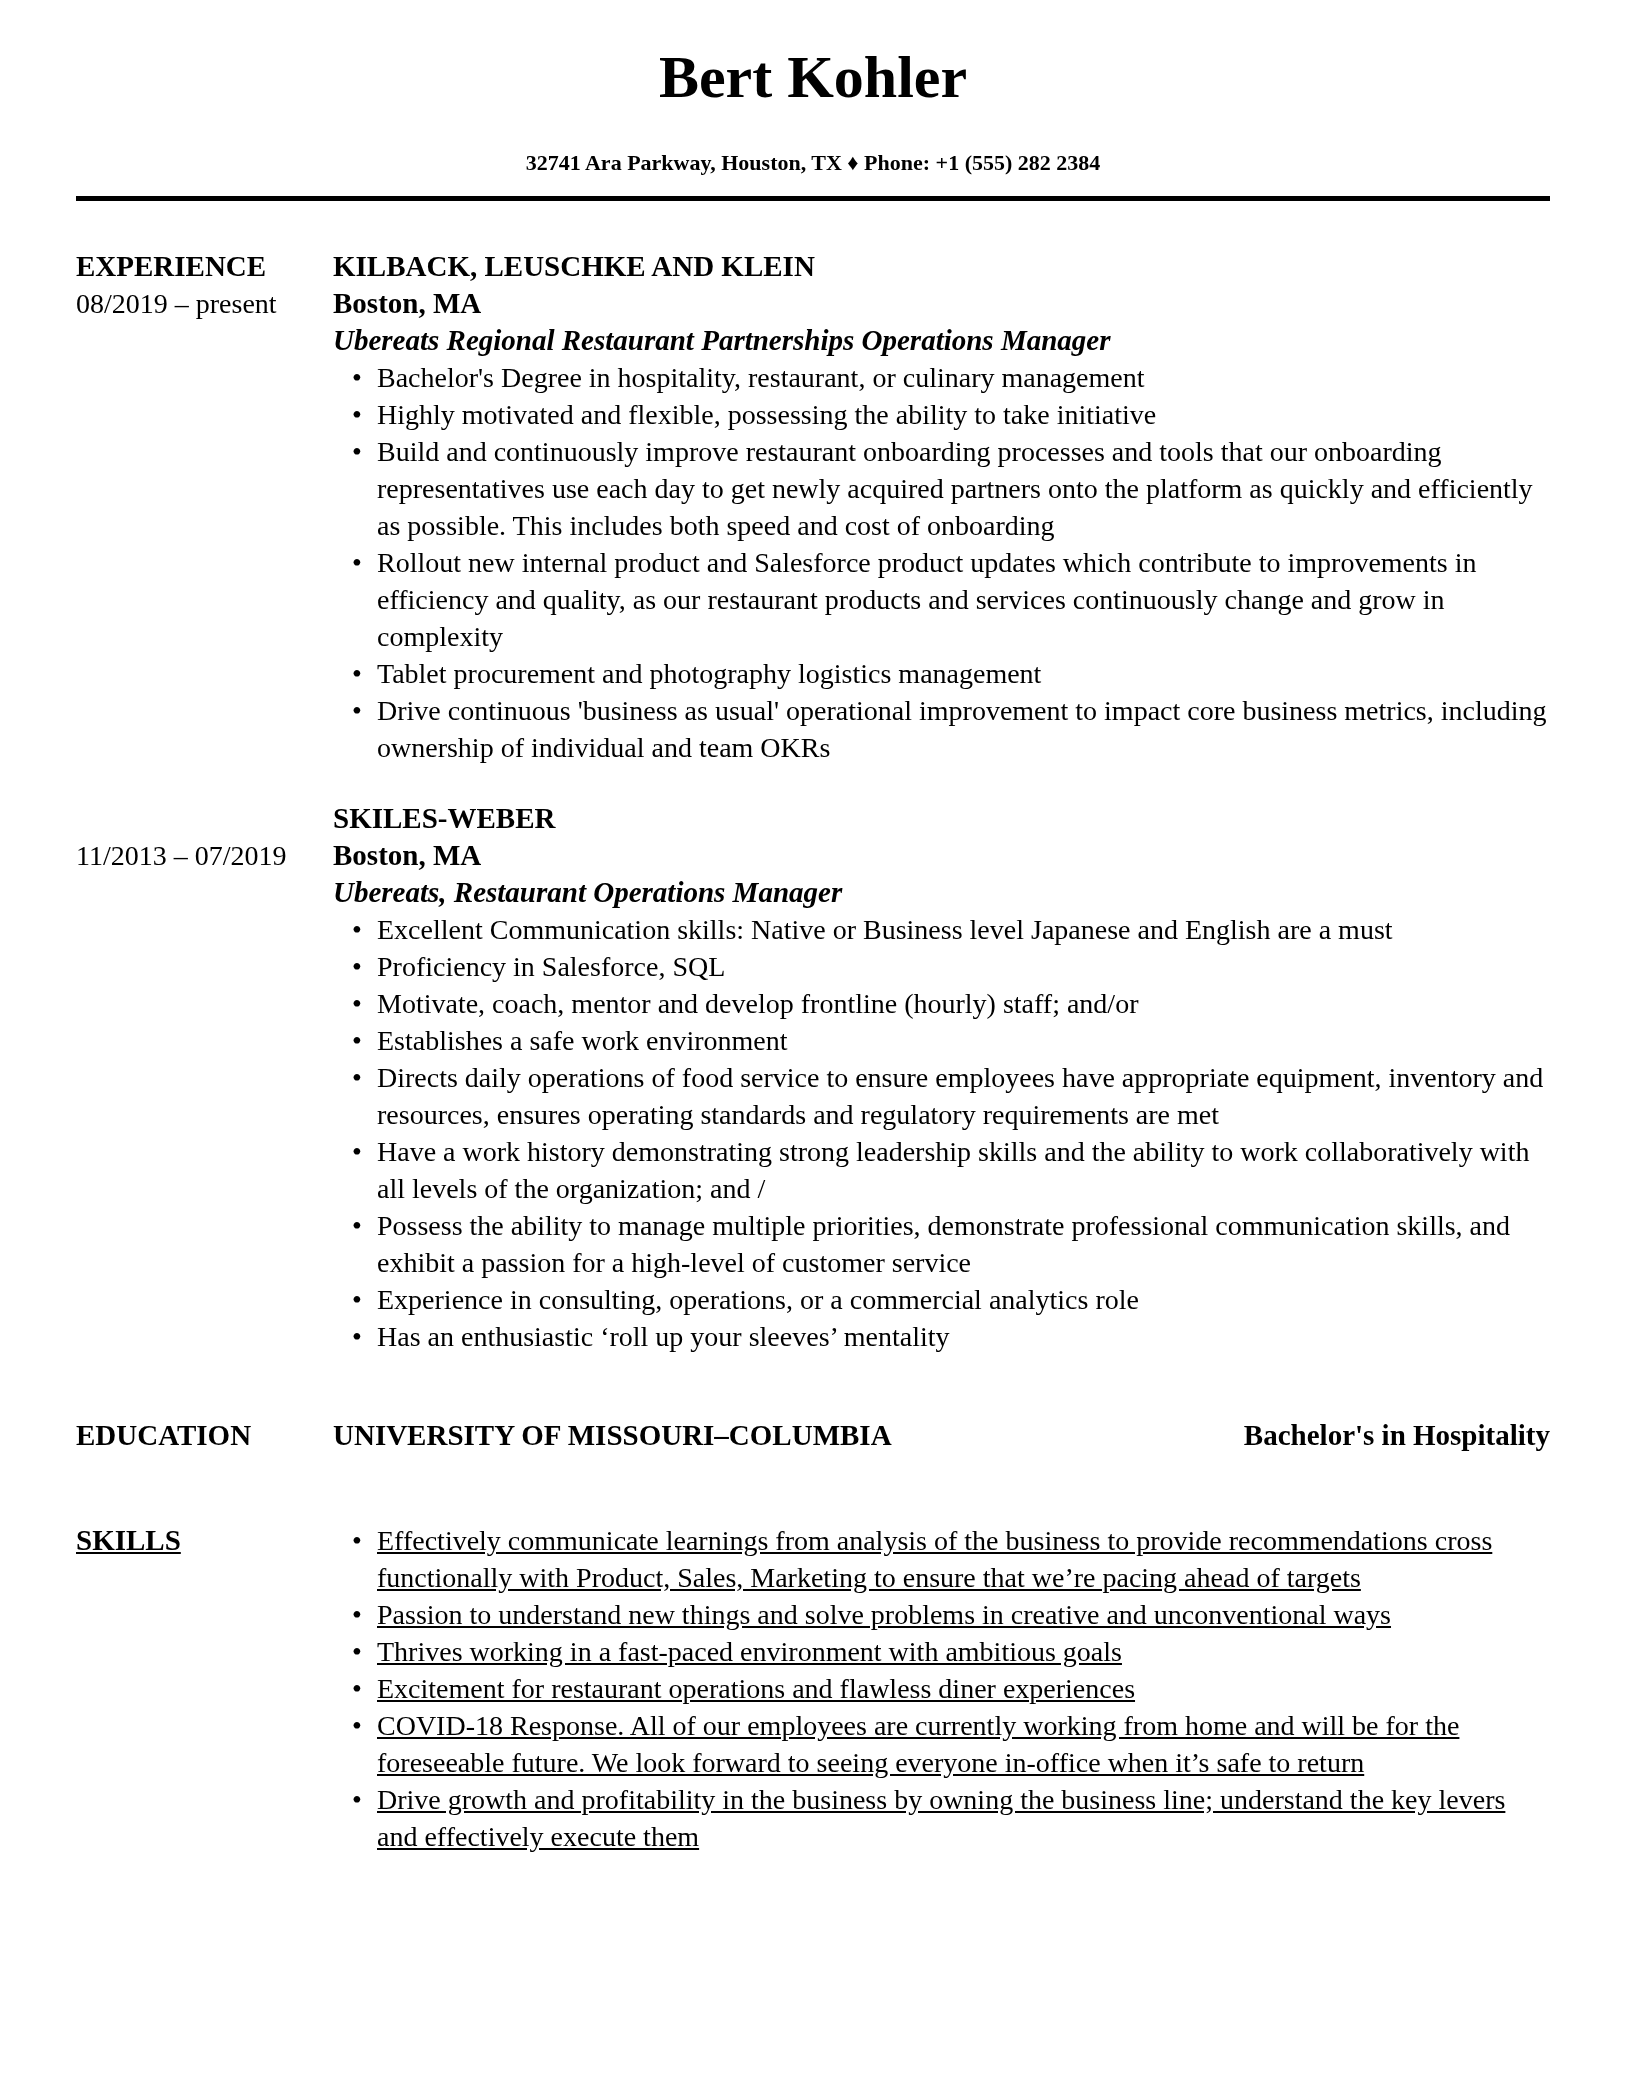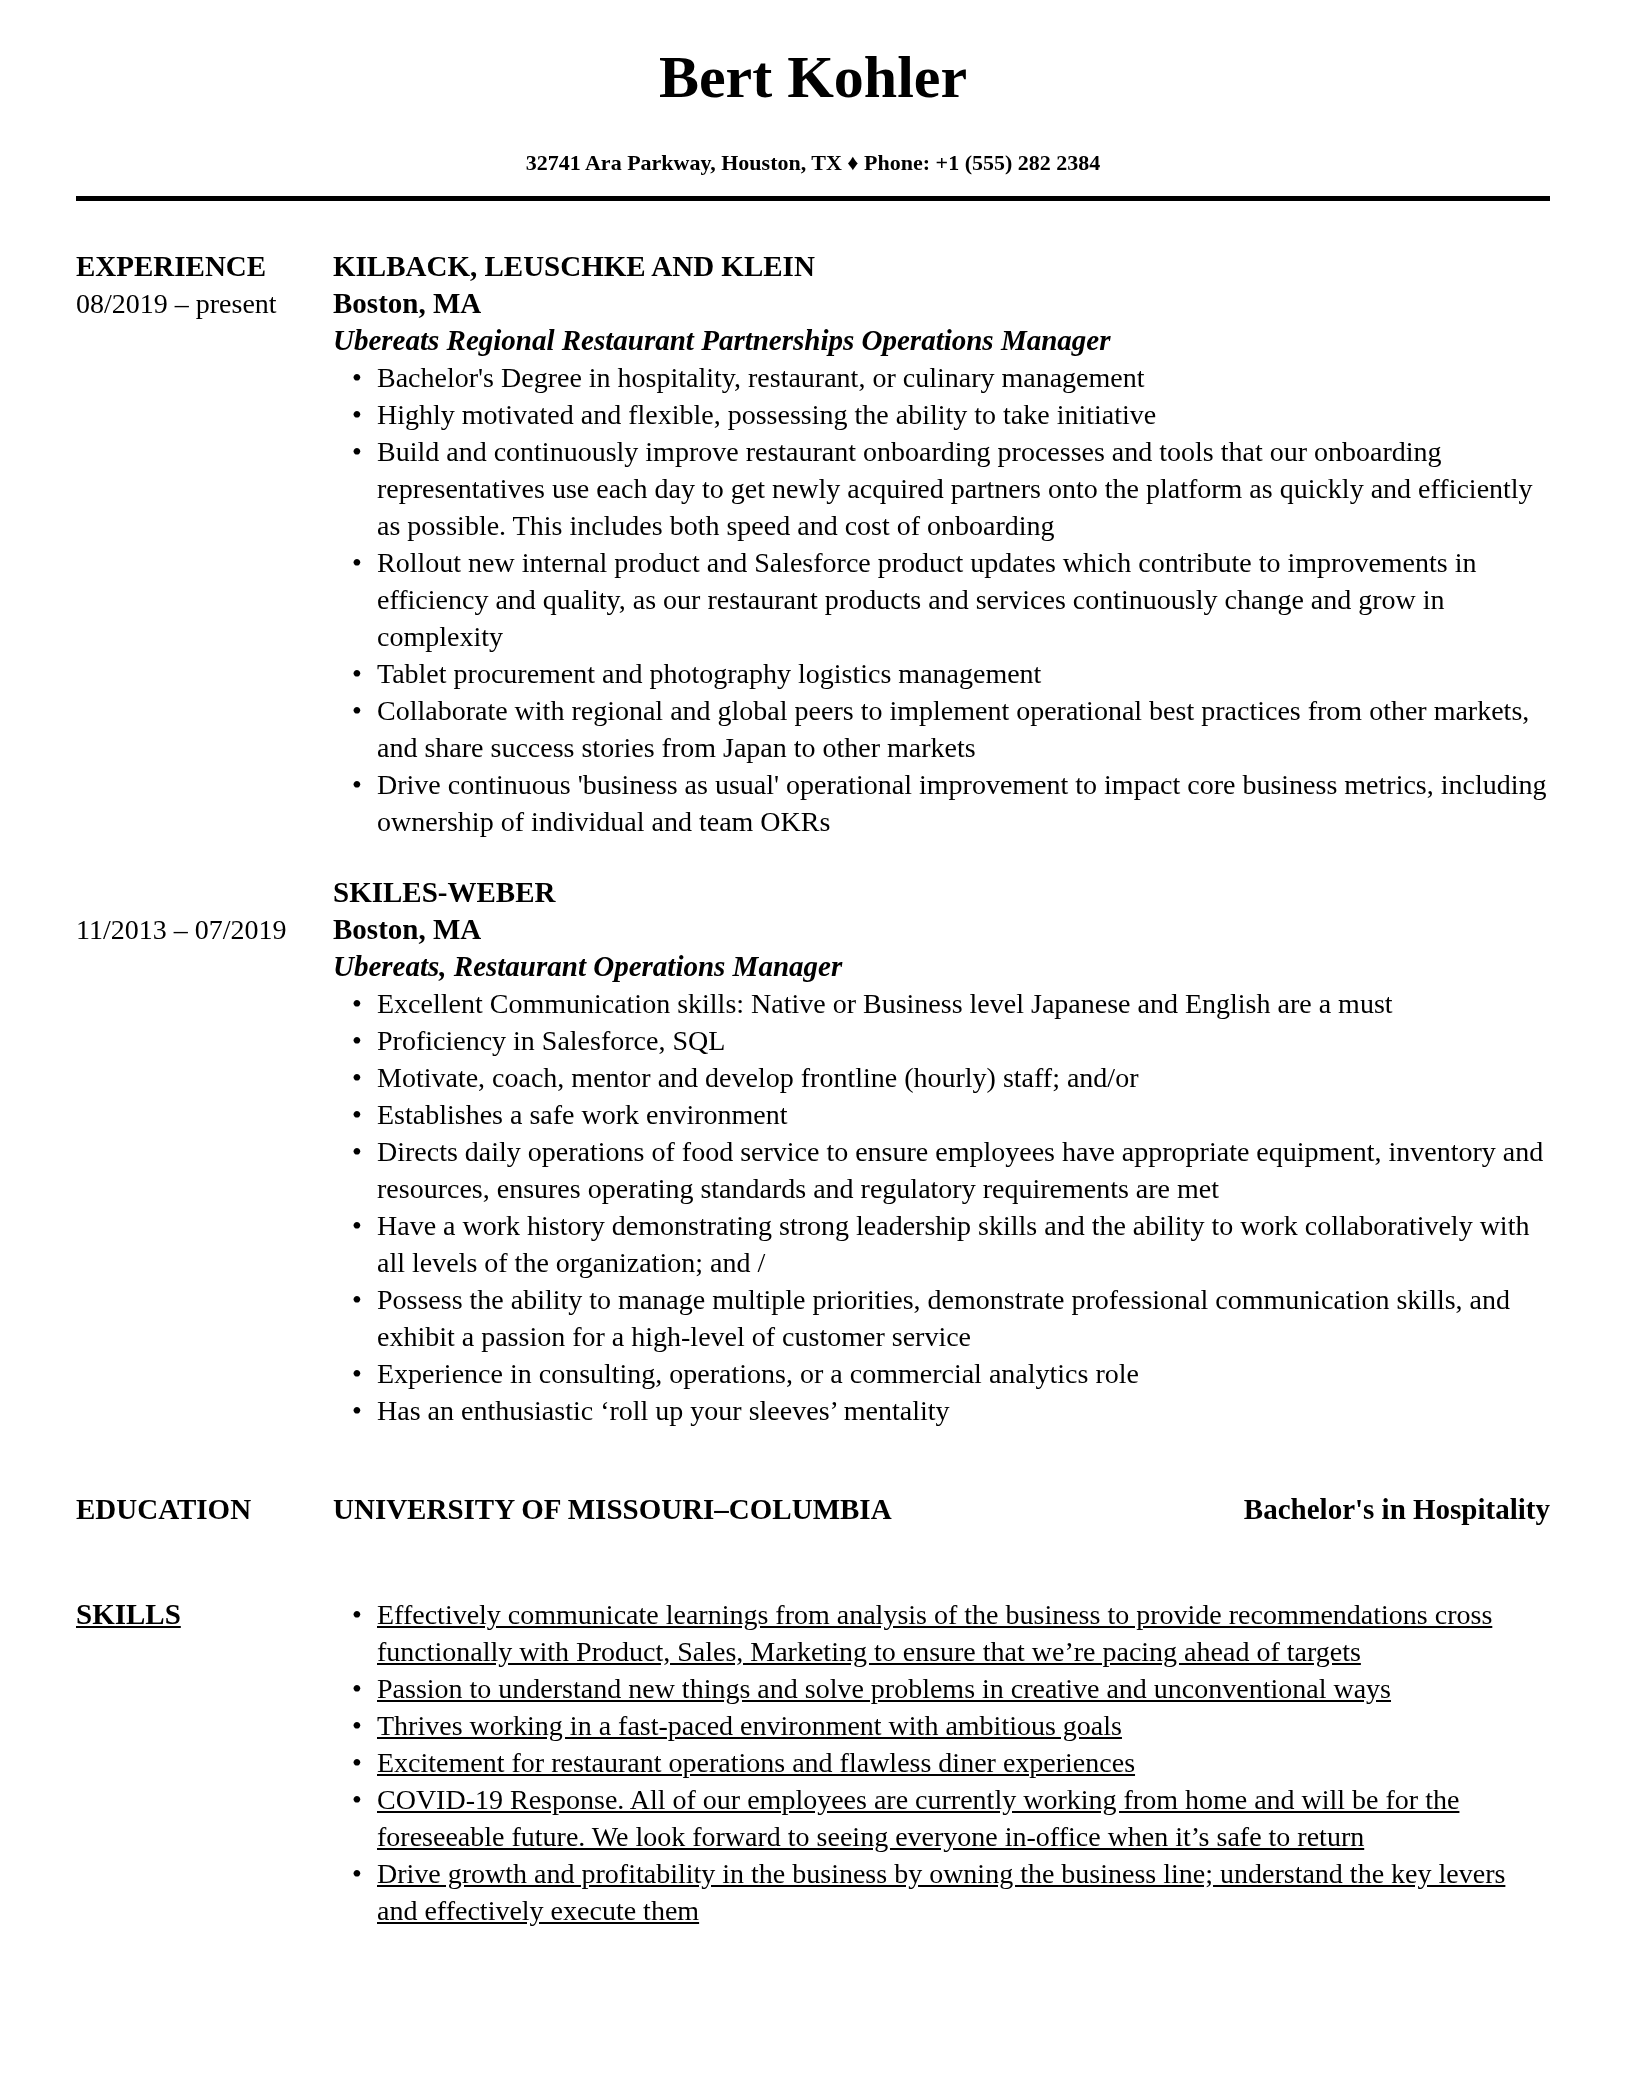--- a/index.html
+++ b/index.html
@@ -61,21 +61,20 @@
           <span class="location">Boston, MA</span>
         </div>
         <div class="job-title">Ubereats Regional Restaurant Partnerships Operations Manager</div>
         <ul class="bullets">
 
         <li>Bachelor's Degree in hospitality, restaurant, or culinary management</li>
             <li>Highly motivated and flexible, possessing the ability to take initiative</li>
             <li>Build and continuously improve restaurant onboarding processes and tools that our onboarding representatives use each day to get newly acquired partners onto the platform as quickly and efficiently as possible. This includes both speed and cost of onboarding</li>
             <li>Rollout new internal product and Salesforce product updates which contribute to improvements in efficiency and quality, as our restaurant products and services continuously change and grow in complexity</li>
             <li>Tablet procurement and photography logistics management</li>
-            <li>Collaborate with regional and global peers to implement operational best practices from other markets, and share success stories from Japan to other markets</li>
             <li>Drive continuous 'business as usual' operational improvement to impact core business metrics, including ownership of individual and team OKRs</li>
           </ul>
       </div>
     </div>
 
     <div class="row job job2">
       <div class="left">
         <div class="date">11/2013 – 07/2019</div>
       </div>
       <div class="main">
@@ -115,20 +114,20 @@
       <div class="left">
         <div class="section-label">SKILLS</div>
       </div>
       <div class="main">
         <ul class="bullets">
 
             <li>Effectively communicate learnings from analysis of the business to provide recommendations cross functionally with Product, Sales, Marketing to ensure that we’re pacing ahead of targets</li>
             <li>Passion to understand new things and solve problems in creative and unconventional ways</li>
             <li>Thrives working in a fast-paced environment with ambitious goals</li>
             <li>Excitement for restaurant operations and flawless diner experiences</li>
-            <li>COVID-19 Response. All of our employees are currently working from home and will be for the foreseeable future. We look forward to seeing everyone in-office when it’s safe to return</li>
+            <li>COVID-18 Response. All of our employees are currently working from home and will be for the foreseeable future. We look forward to seeing everyone in-office when it’s safe to return</li>
             <li>Drive growth and profitability in the business by owning the business line; understand the key levers and effectively execute them</li>
           </ul>
       </div>
     </div>
 
   </div>
 </div>
 
 </body></html>

